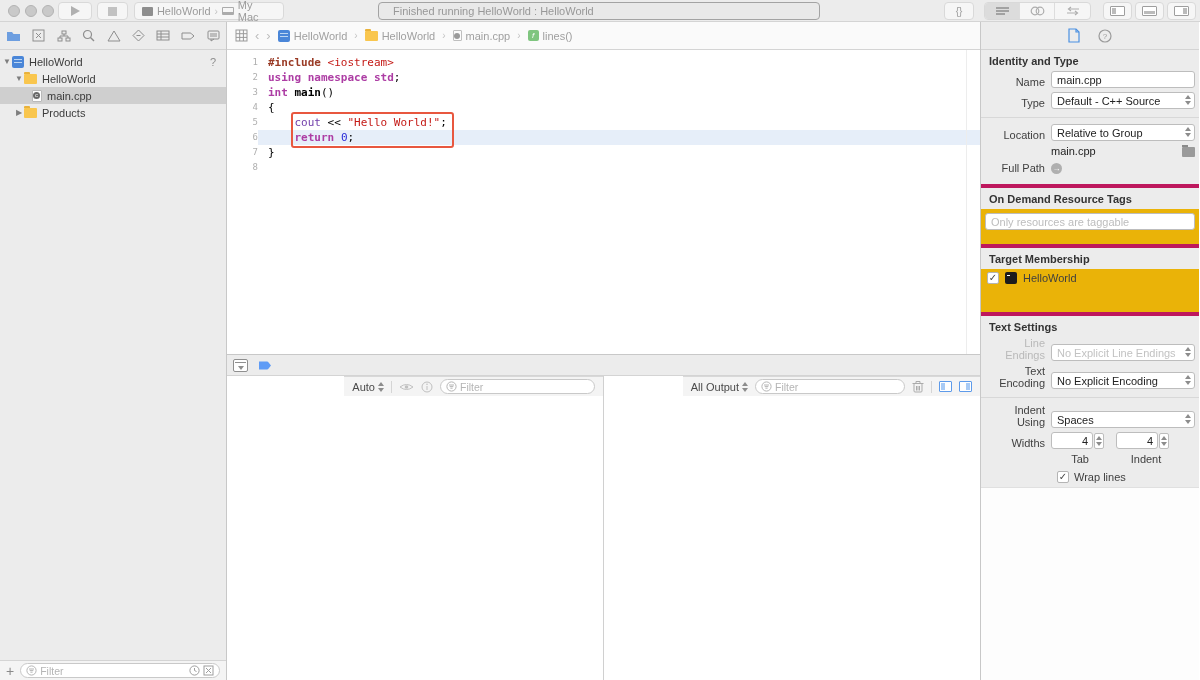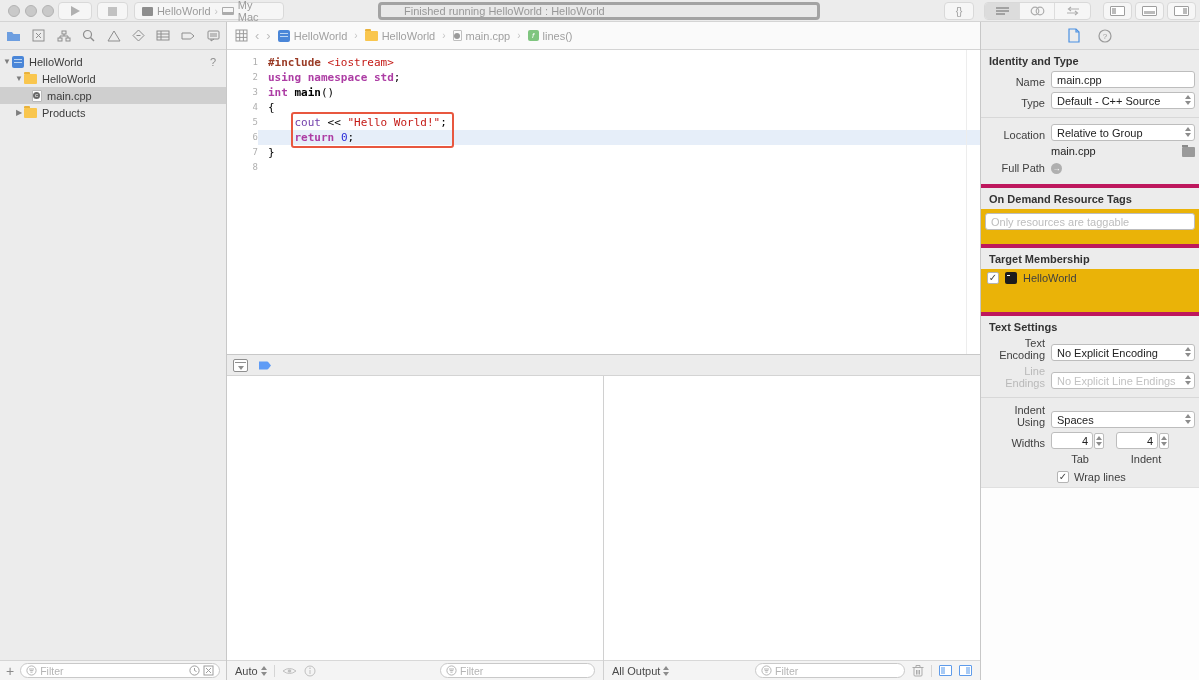--- a/index.html
+++ b/index.html
@@ -9,21 +9,21 @@
 
   
   #toolbar { position:absolute; left:0; top:0; width:1200px; height:22px; background:#ECECEC; border-bottom:1px solid #D4D4D4; }
   .tl { position:absolute; top:5px; width:12px; height:12px; border-radius:50%; background:#C9C9C9; border:1px solid #B3B3B3; }
   .tb-btn { position:absolute; top:2px; height:18px; background:#F6F6F6; border:1px solid #D9D9D9; border-radius:4px; display:flex; align-items:center; justify-content:center; gap:4px; color:#9B9B9B; }
   .play-tri { width:0; height:0; border-left:9px solid #B0B0B0; border-top:5.5px solid transparent; border-bottom:5.5px solid transparent; }
   .stop-sq { width:9px; height:9px; background:#C2C2C2; }
   .mini-app { width:11px; height:9px; background:#8E8E8E; border-radius:1px; }
   .mini-laptop { width:12px; height:8px; border:1px solid #ABABAB; border-bottom:3px solid #ABABAB; border-radius:1px; }
   .crumb-sep { color:#C4C4C4; font-size:10px; }
-  #status-field { position:absolute; left:378px; top:2px; width:442px; height:18px; background:#E9E9E9; border:3px solid #a3a3a3; border-radius:4px; display:flex; align-items:flex-end; padding-left:23px; color:#989898; }
+  #status-field { position:absolute; left:378px; top:2px; width:442px; height:18px; background:#E9E9E9; border:1px solid #a3a3a3; border-radius:4px; display:flex; align-items:center; padding-left:14px; color:#989898; }
   .seg-group { position:absolute; top:2px; height:18px; display:flex; border:1px solid #D9D9D9; border-radius:4px; background:#F6F6F6; overflow:hidden; }
   .seg { width:35px; height:100%; display:flex; align-items:center; justify-content:center; border-right:1px solid #DDDDDD; }
   .seg:last-child { border-right:none; }
   .seg.sel { background:#DCDCDC; }
   .panel-btn { position:absolute; top:2px; width:29px; height:18px; background:#F6F6F6; border:1px solid #D9D9D9; border-radius:4px; display:flex; align-items:center; justify-content:center; }
   .pt { width:15px; height:10px; border:1px solid #9E9E9E; border-radius:1px; position:relative; background:#fff; }
   .pt i { position:absolute; background:#BBBBBB; }
   .pt.left i { left:1px; top:1px; bottom:1px; width:4px; }
   .pt.bottom i { left:1px; right:1px; bottom:1px; height:3px; }
   .pt.right i { right:1px; top:1px; bottom:1px; width:4px; }
@@ -74,21 +74,21 @@
   .tk-fn  { color:#000; font-weight:bold; }
   .tk-pl  { color:#000; }
   #annotation-box { position:absolute; left:64px; top:62px; width:163px; height:36px; border:2px solid #E8573F; border-radius:3px; }
   #scroll-hairline { position:absolute; right:13px; top:0; bottom:0; width:1px; background:#EDEDED; }
 
   .debug-bar { height:22px; background:#ECECEC; border-top:1px solid #C8C8C8; border-bottom:1px solid #D4D4D4; display:flex; align-items:center; padding:0 6px; gap:10px; }
   .hide-db { width:15px; height:13px; border:1px solid #8F8F8F; border-radius:2px; background:#fff; position:relative; }
   .hide-db::before { content:""; position:absolute; left:1px; right:1px; top:2px; height:1px; background:#8F8F8F; }
   .hide-db::after { content:""; position:absolute; left:4px; top:6px; width:0; height:0; border-left:3px solid transparent; border-right:3px solid transparent; border-top:4px solid #8F8F8F; }
   .debug-panes { flex:1; display:flex; }
-  .dpane { flex:1; background:#fff; display:flex; flex-direction:column; }
+  .dpane { flex:1; background:#fff; display:flex; flex-direction:row; }
   .dpane.varpane { border-right:1px solid #D0D0D0; }
   .dpane-body { flex:1; }
   .dpane-bar { height:20px; border-top:1px solid #D8D8D8; background:#F4F4F4; display:flex; align-items:center; padding:0 8px; gap:7px; }
   .scope { display:flex; align-items:center; gap:3px; color:#4A4A4A; }
   .vdiv { width:1px; height:12px; background:#D5D5D5; }
   .dpane-bar .filter { max-width:155px; }
   .con-toggle { width:13px; height:11px; border:1px solid #5E9BEA; border-radius:1px; position:relative; background:#fff; }
   .con-toggle i { position:absolute; top:1px; bottom:1px; width:4px; background:#A9CBF5; }
   .con-toggle.l i { left:1px; } .con-toggle.r i { right:1px; }
 
@@ -532,39 +532,39 @@
       <div class="white-sec" style="padding:3px 6px 28px 6px">
         <div style="display:flex;align-items:center;gap:6px">
           <span class="cb">✓</span>
           <span class="tgt-ic"></span>
           <span>HelloWorld</span>
         </div>
       </div>
 
       <div class="sec-head bordered">Text Settings</div>
       <div class="insp-row">
+        <span class="insp-label dim">Line Endings</span>
+        <span class="selectbox dim">
+          <span>No Explicit Line Endings</span>
+          <span class="spin">
+              <i class="u"></i>
+              <i class="d"></i>
+            </span>
+        </span>
+      </div>
+      <div class="insp-row">
         <span class="insp-label">Text Encoding</span>
         <span class="selectbox">
           <span>No Explicit Encoding</span>
           <span class="spin">
               <i class="u"></i>
               <i class="d"></i>
             </span>
         </span>
       </div>
-      <div class="insp-row">
-        <span class="insp-label dim">Line Endings</span>
-        <span class="selectbox dim">
-          <span>No Explicit Line Endings</span>
-          <span class="spin">
-              <i class="u"></i>
-              <i class="d"></i>
-            </span>
-        </span>
-      </div>
       <div class="hairline"></div>
       <div class="insp-row">
         <span class="insp-label">Indent Using</span>
         <span class="selectbox">
           <span>Spaces</span>
           <span class="spin">
               <i class="u"></i>
               <i class="d"></i>
             </span>
         </span>

